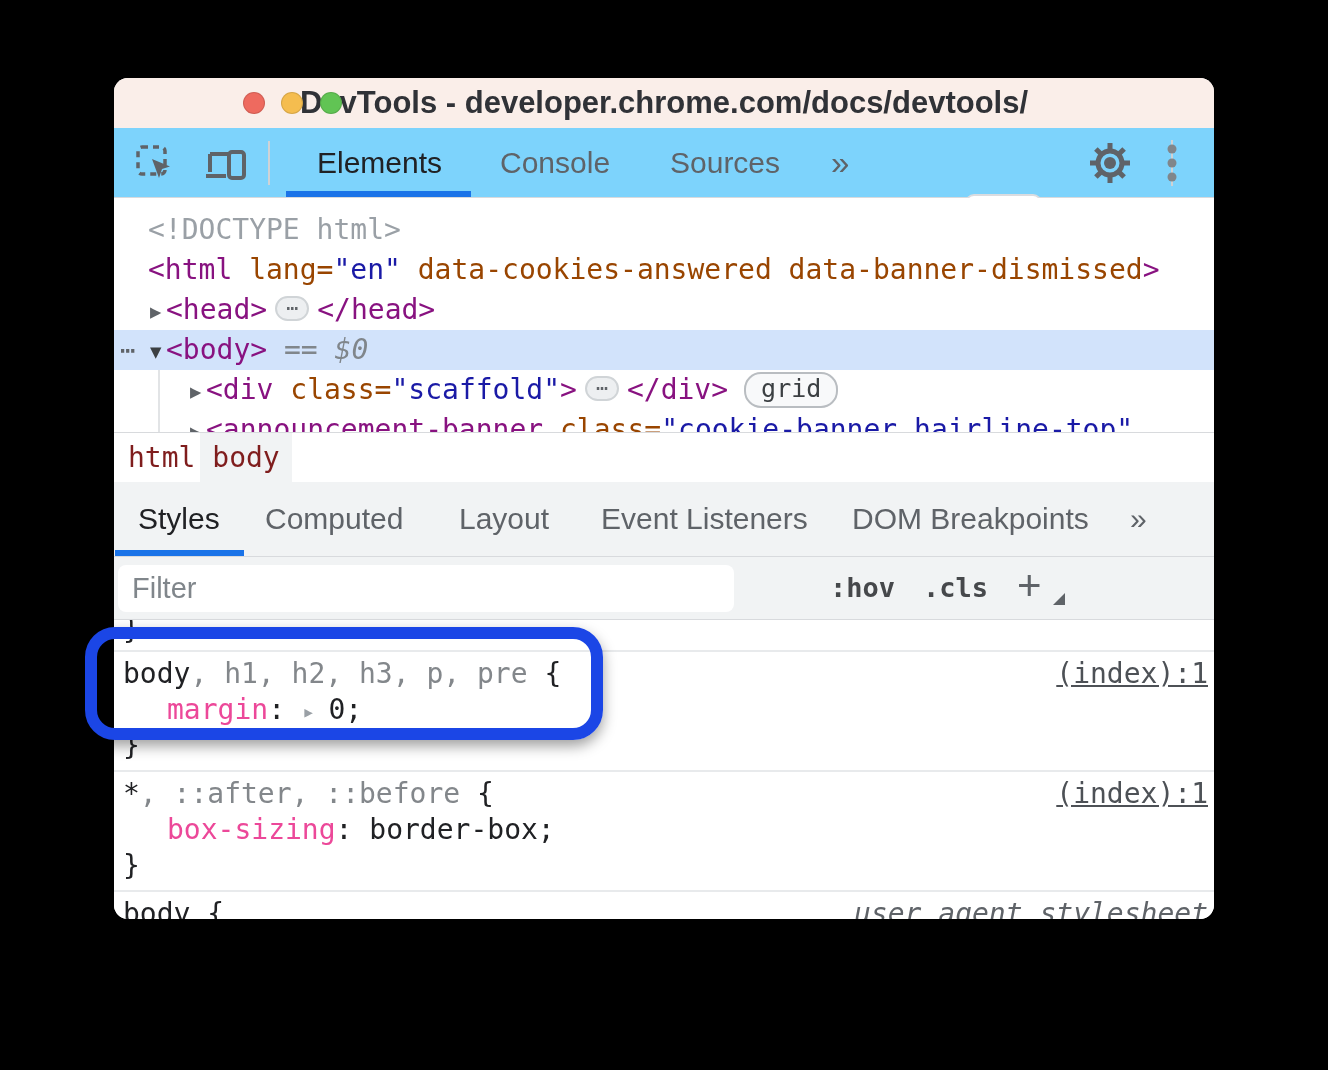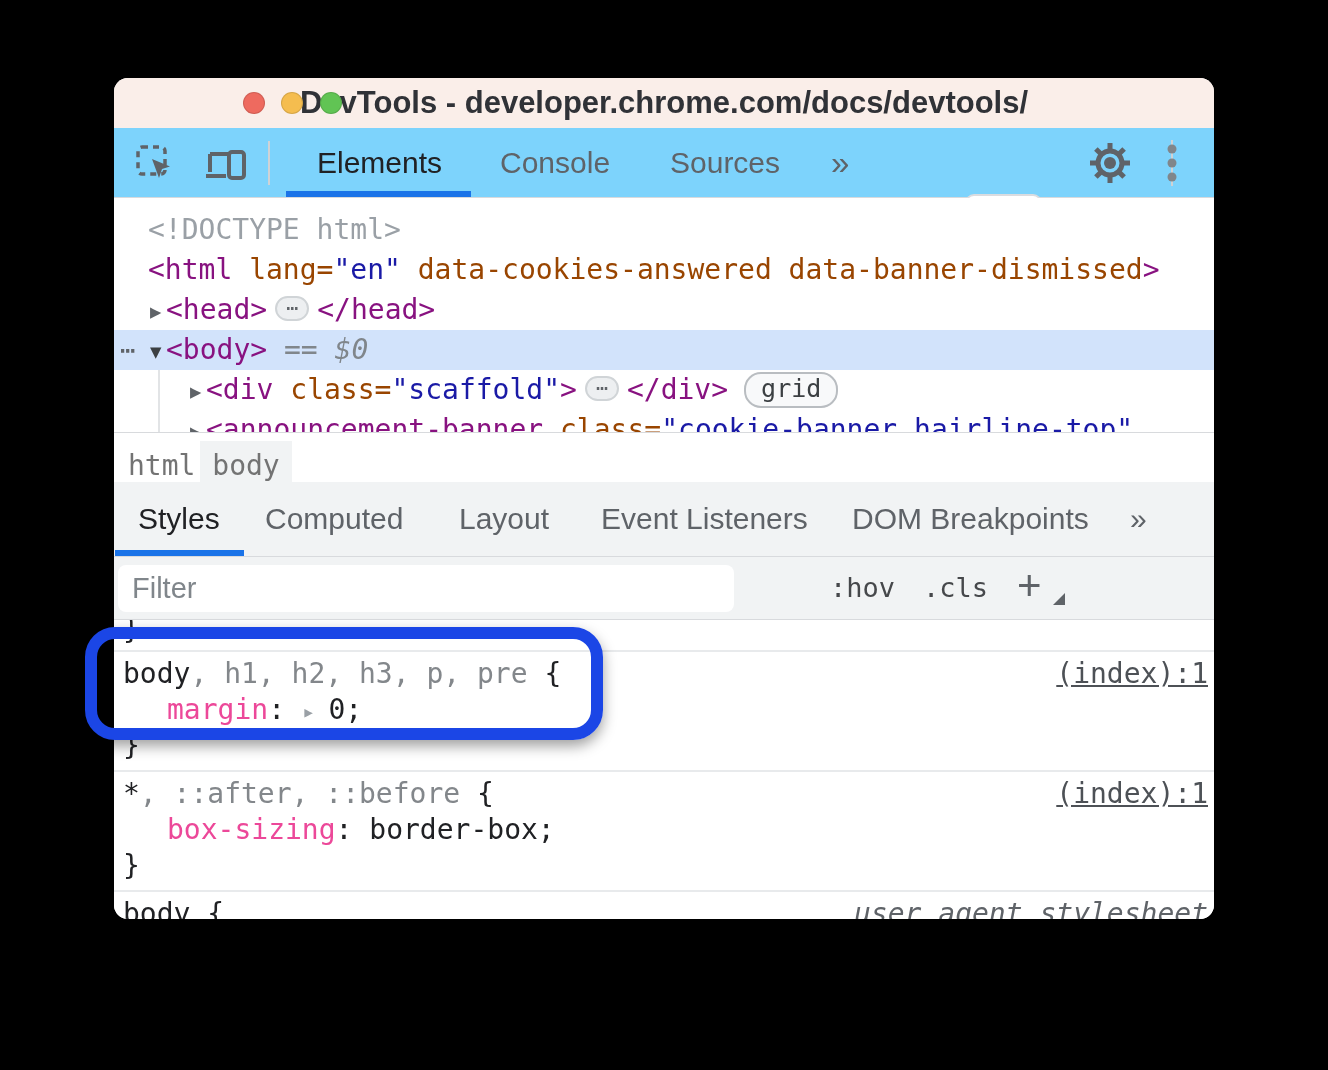--- a/index.html
+++ b/index.html
@@ -47,38 +47,38 @@
   .seg-dim{color:#9aa0a6;}
   .seg-dim2{color:#80868b;}
   .seg-dollar{color:#80868b;font-style:italic;}
   .pillbtn{display:inline-block;margin:0 8px;padding:0 9px;border-radius:13px;background:#edeff1;
            border:2px solid #d0d4d7;color:#5f6368;font-size:20px;line-height:21px;vertical-align:4px;}
   .gridbadge{display:inline-block;margin-left:16px;padding:1px 15px 3px;border-radius:17px;
              border:2px solid #b9bdc1;background:#f8f9fa;color:#3c4043;font-size:25px;line-height:28px;vertical-align:2px;}
   
   .crumbs{position:absolute;left:0;top:354px;width:100%;height:50px;background:#fff;
           border-top:1px solid #d8dadd;box-sizing:border-box;font-family:"DejaVu Sans Mono",monospace;font-size:28px;}
-  .crumb{position:absolute;top:8px;height:49px;line-height:49px;color:#737373;}
+  .crumb{position:absolute;top:0;height:49px;line-height:49px;color:#7f1d1d;}
   .crumb.html{left:14px;}
   .crumb.body{left:86px;width:92px;text-align:center;background:#f1f3f4;}
   
   .sectabs{position:absolute;left:0;top:404px;width:100%;height:75px;background:#f1f3f4;
            border-bottom:1px solid #d8dadd;box-sizing:border-box;}
   .stab{position:absolute;top:0;height:74px;line-height:74px;font-size:30px;color:#5f6368;white-space:nowrap;}
   .stab.active{color:#202124;}
   .styles-underline{position:absolute;left:1px;bottom:0;width:129px;height:6px;background:#1a73e8;}
   
   .filterrow{position:absolute;left:0;top:479px;width:100%;height:63px;background:#f1f3f4;
              border-bottom:1px solid #d8dadd;box-sizing:border-box;}
   .filterrow input{position:absolute;left:4px;top:8px;width:616px;height:47px;border:none;border-radius:8px;
                    background:#fff;font-size:29px;padding:0 14px;box-sizing:border-box;color:#202124;outline:none;
                    font-family:"Liberation Sans",sans-serif;}
   .filterrow input::placeholder{color:#80868b;}
   .fbtn{position:absolute;top:0;height:62px;line-height:62px;font-family:"DejaVu Sans Mono",monospace;
-        font-weight:normal;font-size:27px;color:#46484b;}
+        font-weight:bold;font-size:27px;color:#46484b;}
   .plusbtn{position:absolute;left:903px;top:0;height:62px;line-height:58px;font-size:42px;color:#5f6368;font-weight:normal;}
   .pluscaret{position:absolute;left:36px;top:36px;width:0;height:0;border-left:12px solid transparent;border-bottom:12px solid #5f6368;}
   
   .styles-pane{position:absolute;left:0;top:542px;width:100%;height:299px;background:#fff;overflow:hidden;
                font-family:"DejaVu Sans Mono",monospace;font-size:28px;color:#202124;}
   .sline{position:relative;height:36px;line-height:36px;padding-left:9px;white-space:nowrap;}
   .sline.first{margin-top:-8px;}
   .sline.prop{padding-left:53px;}
   .sdivider{border-top:2px solid #e8eaec;margin-top:6px;margin-bottom:4px;}
   .sdivider.tight{margin-top:2px;}

